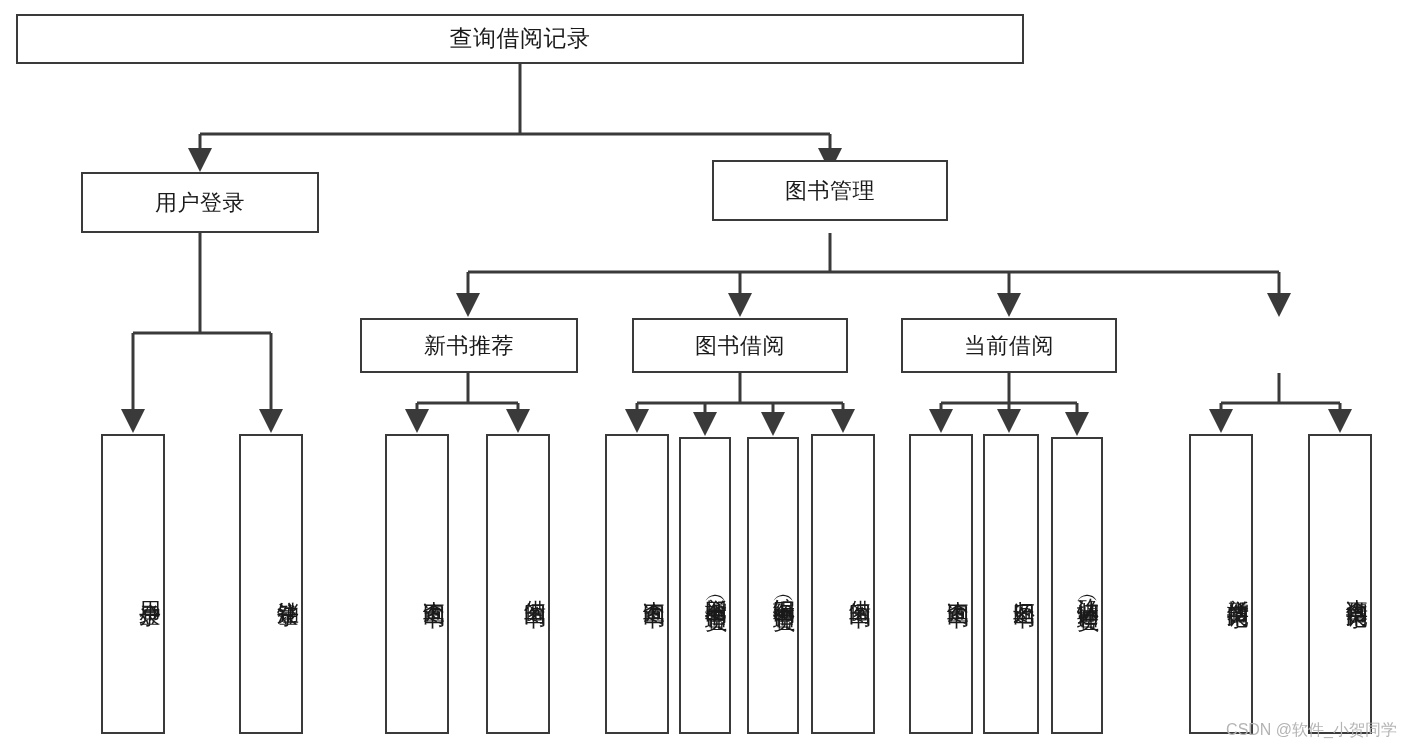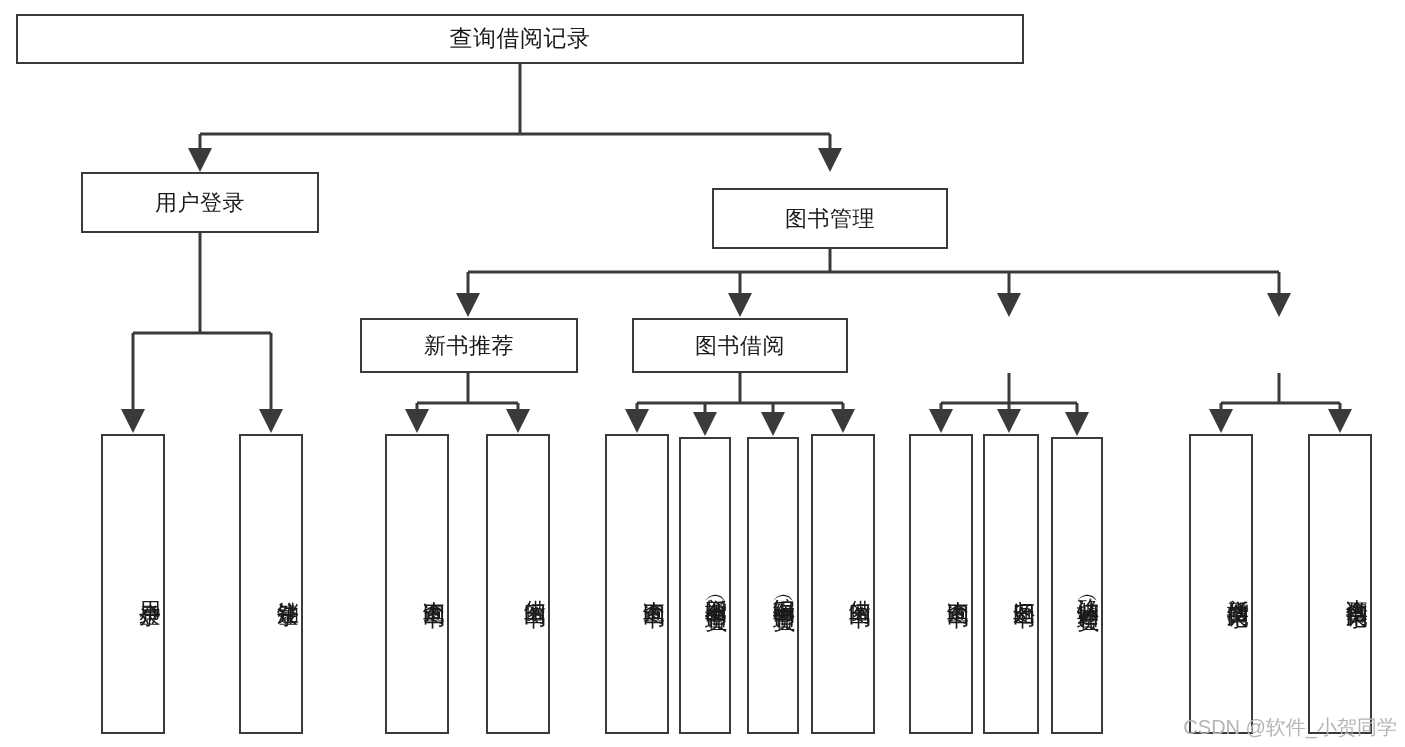--- a/index.html
+++ b/index.html
@@ -56,21 +56,21 @@
   }
   .node.vert .vlabel {
     writing-mode: vertical-rl;
     text-orientation: upright;
     display: block;
   }
   #watermark {
     position: absolute;
     right: 8px;
     bottom: 6px;
-    font-size: 20px;
+    font-size: 16px;
     color: #b4b4b4;
     white-space: nowrap;
     user-select: none;
   }
 </style>
 </head>
 <body>
 
 <div id="diagram-root">
 
@@ -125,29 +125,32 @@
     </g>
   </svg>
 
   <div class="node horiz root" style="left:16px; top:14px; width:1008px; height:50px;">
     <span>查询借阅记录</span>
   </div>
 
   <div class="node horiz" style="left:81px; top:172px; width:238px; height:61px;">
     <span>用户登录</span>
   </div>
-  <div class="node horiz" style="left:712px; top:188px; width:236px; height:61px;">
+  <div class="node horiz" style="left:712px; top:160px; width:236px; height:61px;">
     <span>图书管理</span>
   </div>
 
   <div class="node horiz" style="left:632px; top:318px; width:216px; height:55px;">
     <span>图书借阅</span>
   </div>
   <div class="node horiz" style="left:360px; top:318px; width:218px; height:55px;">
     <span>新书推荐</span>
+  </div>
+  <div class="node horiz" style="left:901px; top:318px; width:216px; height:55px;">
+    <span>当前借阅</span>
   </div>
 
   <div class="node vert" style="left:101px; top:434px; width:64px; height:300px;">
     <span class="vlabel">用户登录</span>
   </div>
   <div class="node vert" style="left:239px; top:434px; width:64px; height:300px;">
     <span class="vlabel">注销登录</span>
   </div>
 
   <div class="node vert" style="left:385px; top:434px; width:64px; height:300px;">

